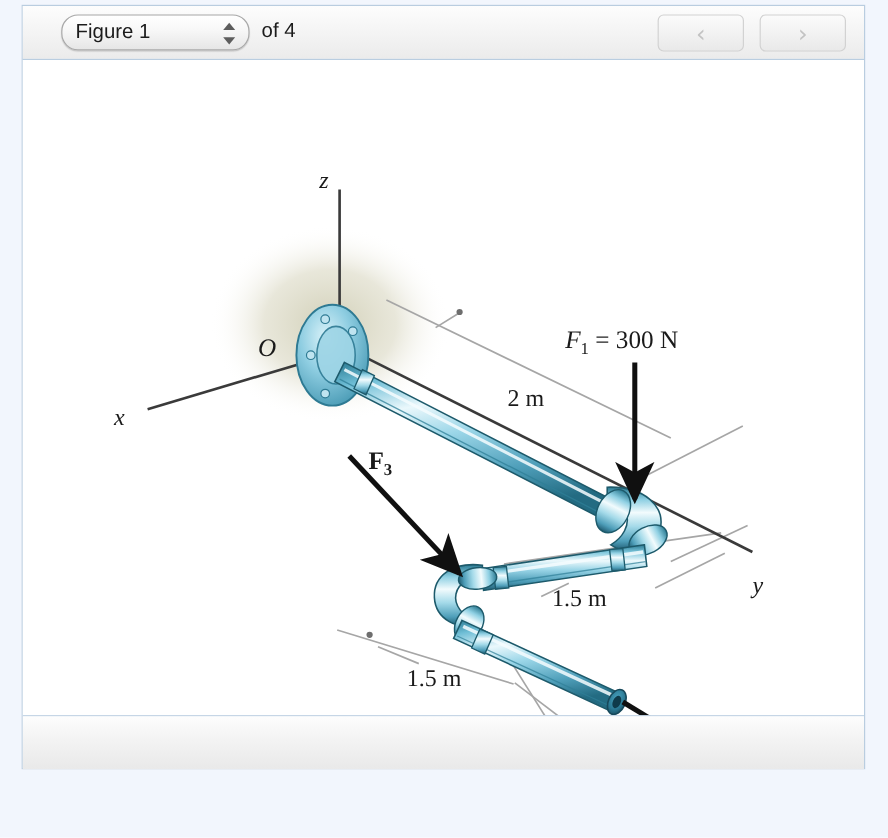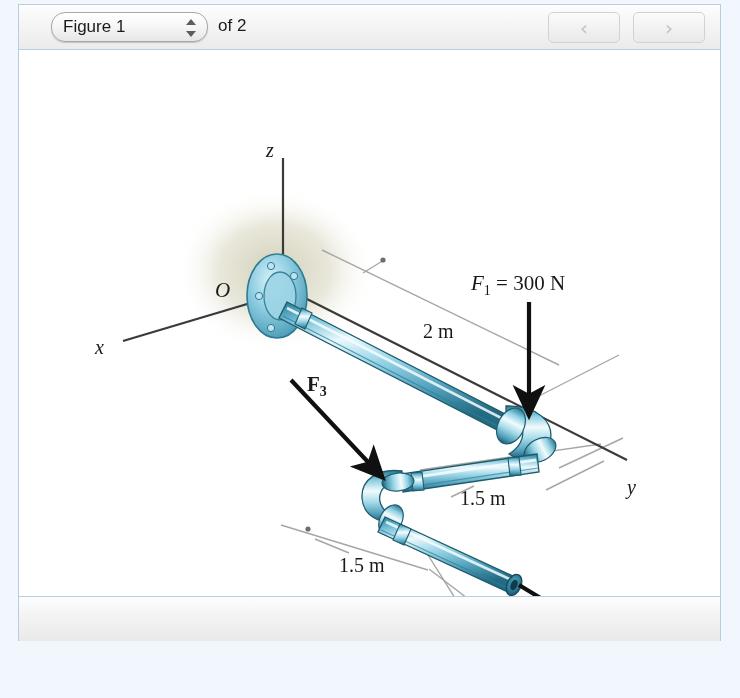--- a/index.html
+++ b/index.html
@@ -119,21 +119,21 @@
   <div id="toolbar">
 
     <div id="figure-select">
       <span class="sel-label">Figure 1</span>
       <span class="stepper">
         <span class="up"></span>
           <span class="dn"></span>
       </span>
     </div>
 
-    <span id="of-label">of 2</span>
+    <span id="of-label">of 4</span>
 
     <div class="navbtn" id="prev-button">
       <span class="chev">‹</span>
     </div>
     <div class="navbtn" id="next-button">
       <span class="chev">›</span>
     </div>
   </div>
 
   <div id="figure-canvas">

